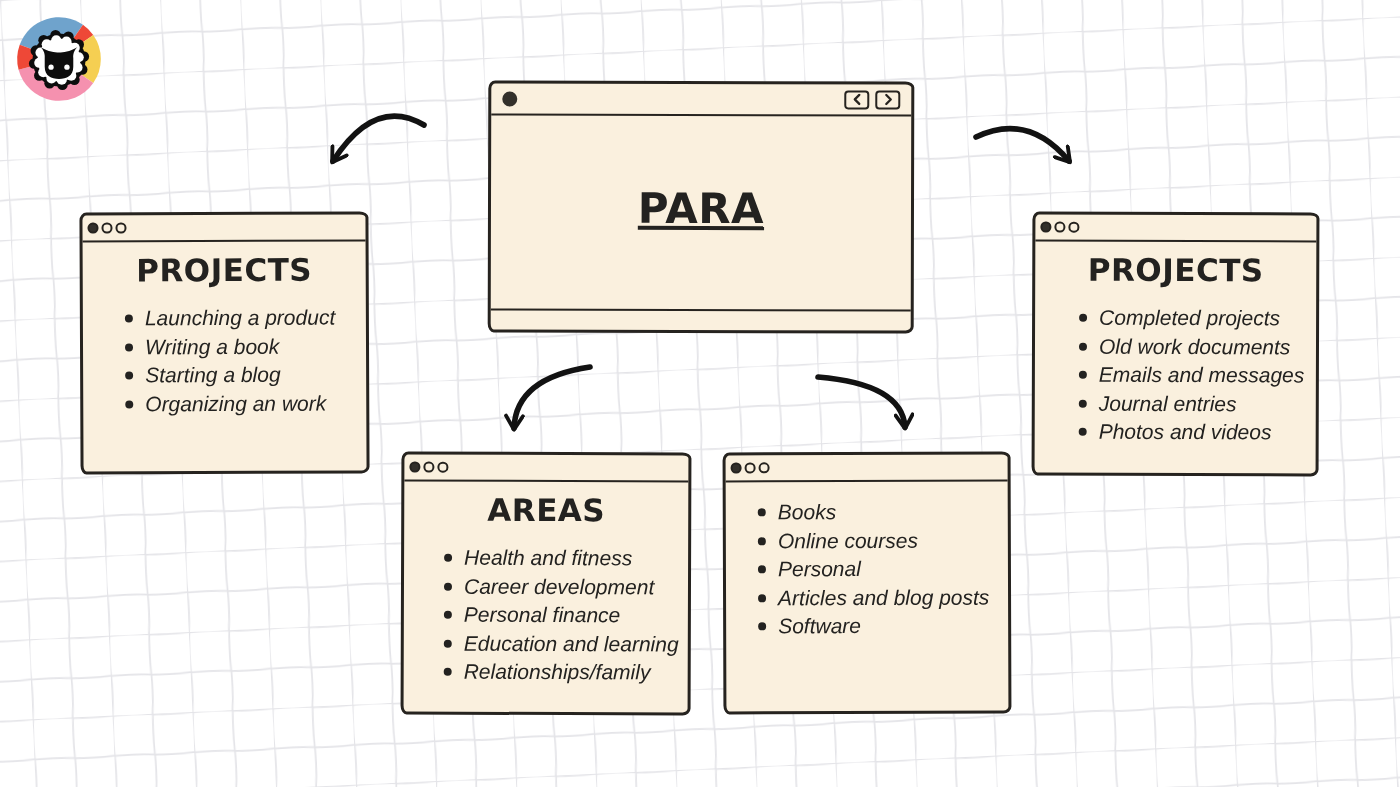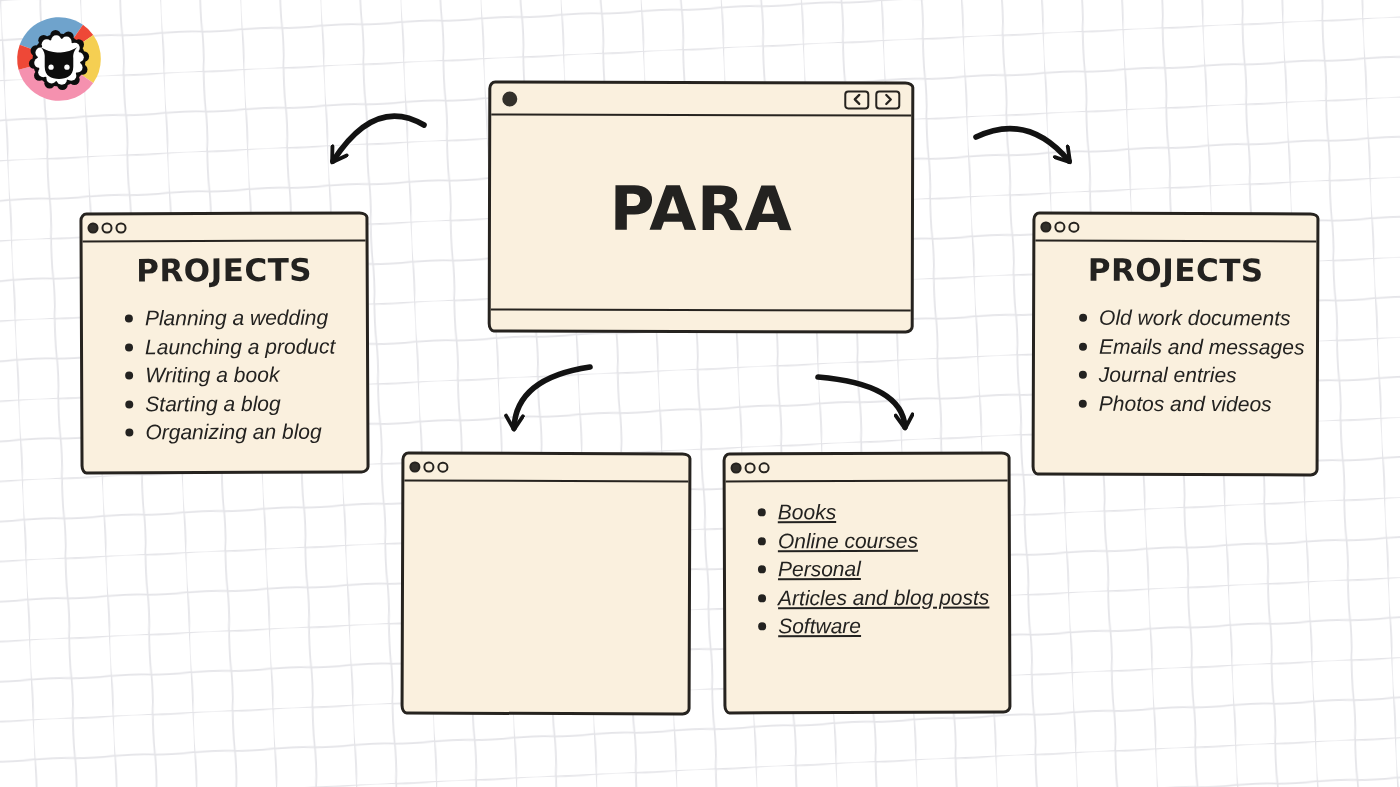--- a/index.html
+++ b/index.html
@@ -55,41 +55,42 @@
     width:8px; height:8px; border-radius:50%;
     background:#232220;
   }
   #win-projects  { left:80px;  top:212px; width:289px; height:262px; transform:rotate(-0.25deg); }
   #win-archive   { left:1032px;top:212px; width:287px; height:264px; transform:rotate(0.2deg); }
   #win-areas     { left:401px; top:452px; width:290px; height:263px; transform:rotate(0.2deg); }
   #win-resources { left:723px; top:452px; width:288px; height:262px; transform:rotate(-0.2deg); }
   #win-projects  .win-body ul { margin-left:45px; }
   #win-archive   .win-body ul { margin-left:47px; }
   #win-areas     .win-body ul { margin-left:43px; }
-  #win-resources .win-body ul { margin-left:35px;text-decoration:underline; }
+  #win-resources .win-body ul { margin-left:35px; }
 
   #win-para { left:488px; top:81px; width:426px; height:252px; transform:rotate(0.15deg); }
   #win-para .titlebar { height:32px; padding:0 11px; justify-content:space-between; }
   #win-para .dot.big { width:15px; height:15px; border:none; background:#33302b; margin:0; }
   .nav-group { display:flex; gap:6px; }
   .nav-btn {
     width:25px; height:19px;
     border:2.4px solid #26231f; border-radius:4px;
     display:flex; align-items:center; justify-content:center;
     background:#faf0de;
   }
   .nav-btn svg { display:block; }
   #win-para .para-body {
     height:193px;
     display:flex; align-items:center; justify-content:center;
   }
   #win-para h1 {
-    font-size:61px; font-weight:bold; letter-spacing:0.5px;
+    font-size:42px; font-weight:bold; letter-spacing:0.5px;
     font-family:"DejaVu Sans", sans-serif;
     transform:translateY(-4px);
+    text-decoration:underline;
   }
   #win-para .para-footer {
     border-top:2.2px solid #26231f;
     height:9px;
   }
 </style>
 </head>
 <body>
 
 <svg id="gridbg" viewBox="0 0 1400 787" xmlns="http://www.w3.org/2000/svg">
@@ -173,36 +174,43 @@
 
 <div class="win small" id="win-projects">
   <div class="titlebar">
     <span class="dot filled"></span>
     <span class="dot"></span>
     <span class="dot"></span>
   </div>
   <div class="win-body">
     <h2>PROJECTS</h2>
     <ul>
-      <li>Planning a wedding</li>
       <li>Launching a product</li>
       <li>Writing a book</li>
       <li>Starting a blog</li>
-      <li>Organizing an blog</li>
+      <li>Organizing an work</li>
     </ul>
   </div>
 </div>
 
 <div class="win small" id="win-areas">
   <div class="titlebar">
     <span class="dot filled"></span>
     <span class="dot"></span>
     <span class="dot"></span>
   </div>
   <div class="win-body">
+    <h2>AREAS</h2>
+    <ul>
+      <li>Health and fitness</li>
+      <li>Career development</li>
+      <li>Personal finance</li>
+      <li>Education and learning</li>
+      <li>Relationships/family</li>
+    </ul>
   </div>
 </div>
 
 <div class="win small" id="win-resources">
   <div class="titlebar">
     <span class="dot filled"></span>
     <span class="dot"></span>
     <span class="dot"></span>
   </div>
   <div class="win-body">
@@ -218,20 +226,21 @@
 
 <div class="win small" id="win-archive">
   <div class="titlebar">
     <span class="dot filled"></span>
     <span class="dot"></span>
     <span class="dot"></span>
   </div>
   <div class="win-body">
     <h2>PROJECTS</h2>
     <ul>
+      <li>Completed projects</li>
       <li>Old work documents</li>
       <li>Emails and messages</li>
       <li>Journal entries</li>
       <li>Photos and videos</li>
     </ul>
   </div>
 </div>
 
 <svg id="arrows" xmlns="http://www.w3.org/2000/svg" viewBox="0 0 1400 787">
   <defs>

